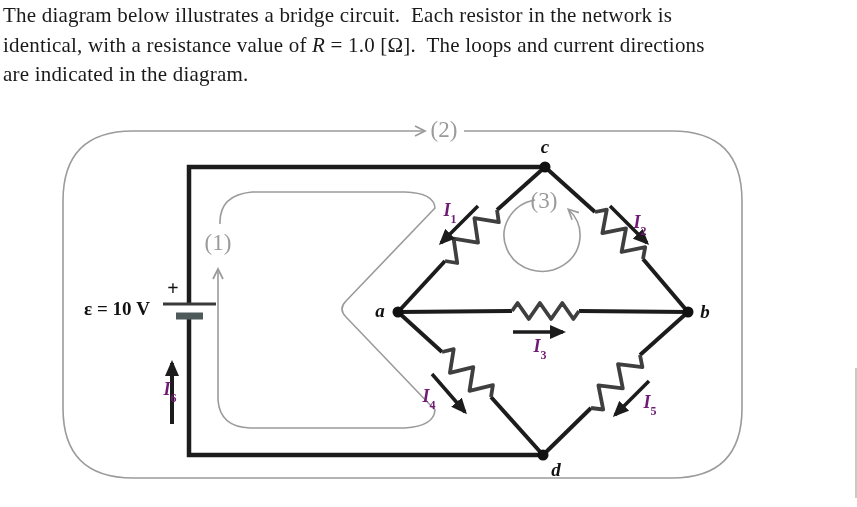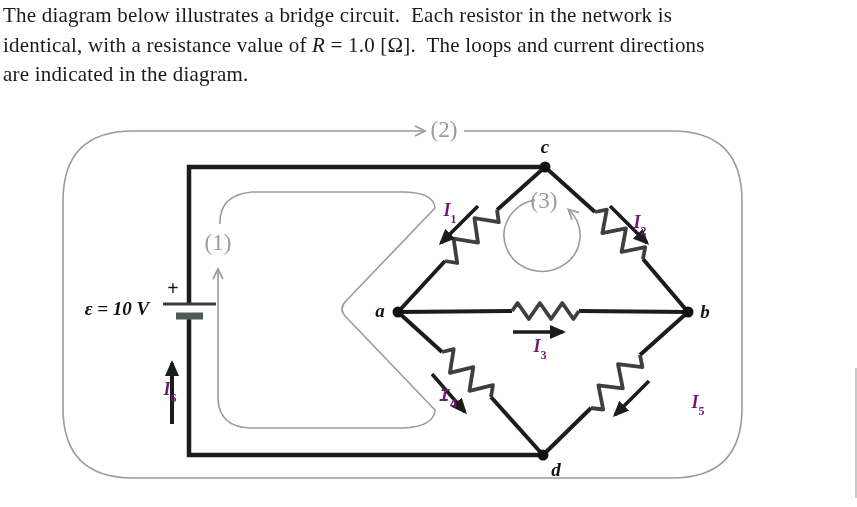--- a/index.html
+++ b/index.html
@@ -7,21 +7,21 @@
        font-family:"Liberation Serif","DejaVu Serif",serif;color:#1a1a1a;}
   .paragraph{position:absolute;left:3px;top:1px;width:853px;
              font-size:21px;line-height:29.5px;letter-spacing:.2px;}
   .mathvar{font-style:italic;}
   .lbl{position:absolute;transform:translate(-50%,-50%);white-space:nowrap;}
   .node-lbl{font-size:19px;font-weight:bold;font-style:italic;color:#111;}
   .cur-lbl{font-size:18px;font-weight:bold;font-style:italic;color:#701a75;}
   .cur-lbl sub{font-size:12px;font-weight:bold;font-style:normal;
                position:relative;top:2px;left:0px;}
   .loop-lbl{font-size:23px;color:#9b9b9b;font-weight:normal;}
-  .eps-lbl{font-size:19px;font-weight:bold;font-style:italic;color:#111;}
+  .eps-lbl{font-size:19px;font-weight:bold;color:#111;}
   .plus-lbl{font-size:20px;font-weight:bold;font-style:normal;color:#111;}
   svg{position:absolute;left:0;top:0;}
   .edge-artifact{position:absolute;right:0;top:368px;width:2px;height:130px;
                  background:#c9c9c9;}
 </style>
 </head>
 <body>
 
 <div class="paragraph">
   <div>The diagram below illustrates a bridge circuit.&nbsp; Each resistor in the network is</div>
@@ -91,17 +91,17 @@
 <span class="lbl node-lbl" style="left:545px;top:147px;">c</span>
 <span class="lbl node-lbl" style="left:556px;top:470px;">d</span>
 
 <span class="lbl loop-lbl" style="left:218px;top:243px;">(1)</span>
 <span class="lbl loop-lbl" style="left:444px;top:130px;">(2)</span>
 <span class="lbl loop-lbl" style="left:544px;top:201px;">(3)</span>
 
 <span class="lbl cur-lbl" style="left:450px;top:212px;"><span>I</span><sub>1</sub></span>
 <span class="lbl cur-lbl" style="left:640px;top:224px;"><span>I</span><sub>2</sub></span>
 <span class="lbl cur-lbl" style="left:540px;top:348px;text-align:center;"><span>I</span><sub>3</sub></span>
-<span class="lbl cur-lbl" style="left:448px;top:398px;font-family:Liberation Mono, monospace;"><span>I</span><sub>4</sub></span>
-<span class="lbl cur-lbl" style="left:650px;top:404px;margin-left:48px;"><span>I</span><sub>5</sub></span>
+<span class="lbl cur-lbl" style="left:429px;top:398px;"><span>I</span><sub>4</sub></span>
+<span class="lbl cur-lbl" style="left:650px;top:404px;"><span>I</span><sub>5</sub></span>
 <span class="lbl cur-lbl" style="left:170px;top:391px;"><span>I</span><sub>6</sub></span>
 
 <div class="edge-artifact"></div>
 
 </body></html>

